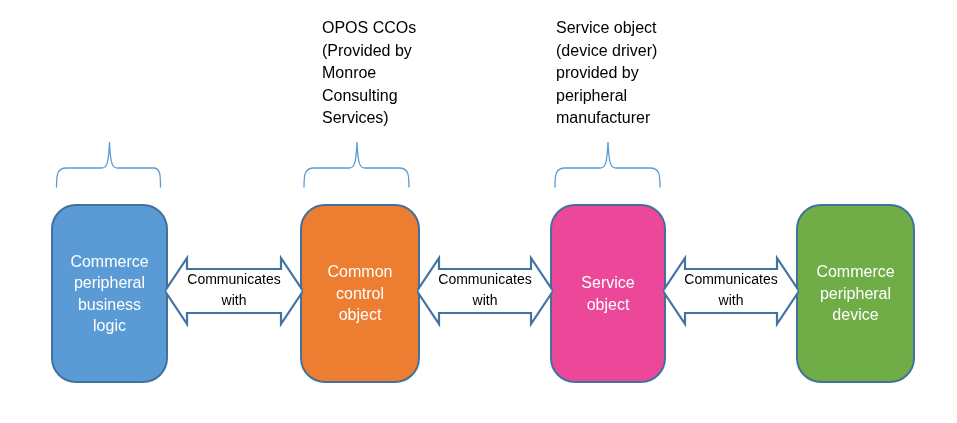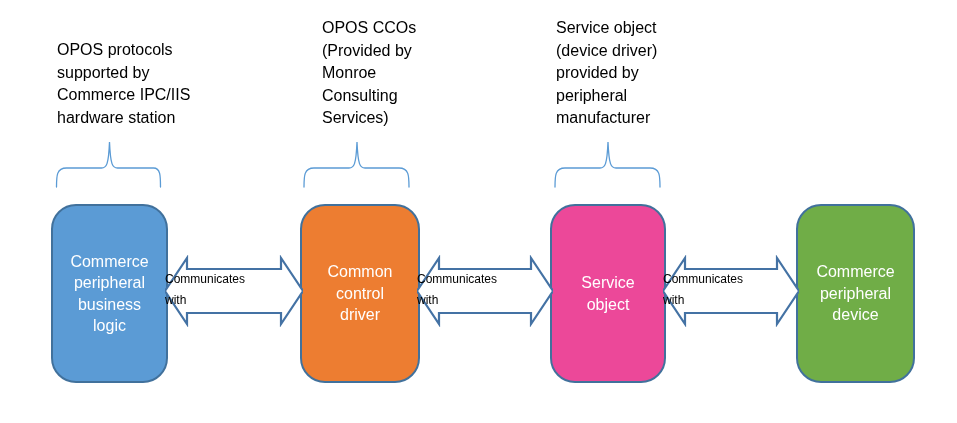--- a/index.html
+++ b/index.html
@@ -58,38 +58,34 @@
   
   .arrow-svg { position: absolute; top: 255px; height: 72px; }
   .arrow-svg.c1 { left: 165px; width: 138px; }
   .arrow-svg.c2 { left: 417px; width: 136px; }
   .arrow-svg.c3 { left: 663px; width: 136px; }
   .arrow-svg polygon { stroke-width: 2.2px; stroke-linejoin: miter; }
 
   .connector-label {
     position: absolute;
     top: 269px;
-    text-align: left;
+    text-align: center;
     white-space: pre-line;
-    font-size: 12px;
+    font-size: 14px;
     line-height: 21px;
   }
   .connector-label.c1 { left: 165px; width: 138px; }
   .connector-label.c2 { left: 417px; width: 136px; }
   .connector-label.c3 { left: 663px; width: 136px; }
 </style>
 </head>
 <body>
 
 <div class="stage" style="background-color: rgb(255, 255, 255);">
 
-  <div class="annotation a1" style="color: rgb(0, 0, 0);">OPOS protocols
-supported by
-Commerce IPC/IIS
-hardware station</div>
   <div class="annotation a2" style="color: rgb(0, 0, 0);">OPOS CCOs
 (Provided by
 Monroe
 Consulting
 Services)</div>
   <div class="annotation a3" style="color: rgb(0, 0, 0);">Service object
 (device driver)
 provided by
 peripheral
 manufacturer</div>
@@ -103,21 +99,21 @@
   <svg class="brace-svg b3" viewBox="0 0 112 53">
     <path d="M3,49 C3,38 3,30 13,30 L48,30 C53,30 55,27 56,4 C57,27 59,30 64,30 L98,30 C108,30 108,38 108,49" style="stroke: rgb(91, 155, 213);"></path>
   </svg>
 
   <div class="box b1" style="background-color: rgb(91, 155, 213); border-color: rgb(65, 113, 156); color: rgb(255, 255, 255);">Commerce
 peripheral
 business
 logic</div>
   <div class="box b2" style="background-color: rgb(237, 125, 49); border-color: rgb(65, 113, 156); color: rgb(255, 255, 255);">Common
 control
-driver</div>
+object</div>
   <div class="box b3" style="background-color: #ec4899; border-color: rgb(65, 113, 156); color: rgb(255, 255, 255);">Service
 object</div>
   <div class="box b4" style="background-color: rgb(112, 173, 71); border-color: rgb(65, 113, 156); color: rgb(255, 255, 255);">Commerce
 peripheral
 device</div>
 
   <svg class="arrow-svg c1" viewBox="0 0 138 72">
     <polygon points="0,36 22,3 22,14 116,14 116,3 138,36 116,69 116,58 22,58 22,69" style="fill: rgb(255, 255, 255); stroke: rgb(68, 114, 164);"></polygon>
   </svg>
   <svg class="arrow-svg c2" viewBox="0 0 136 72">

